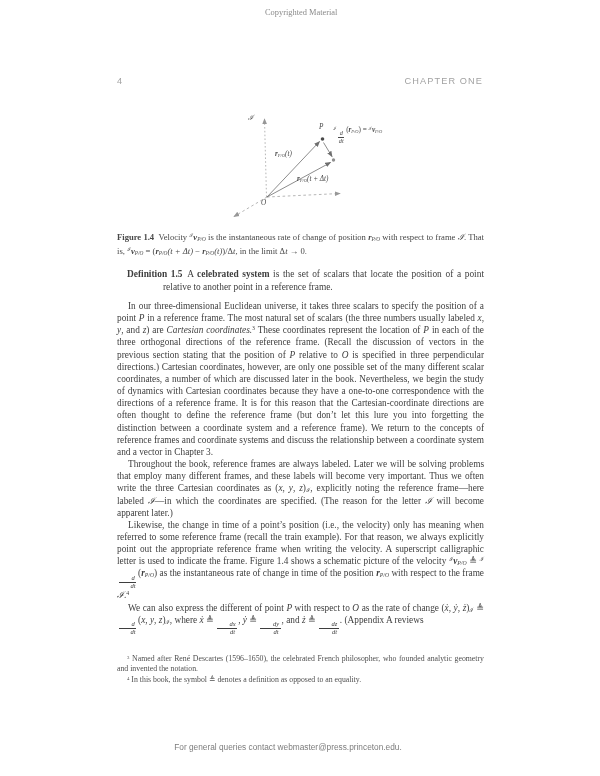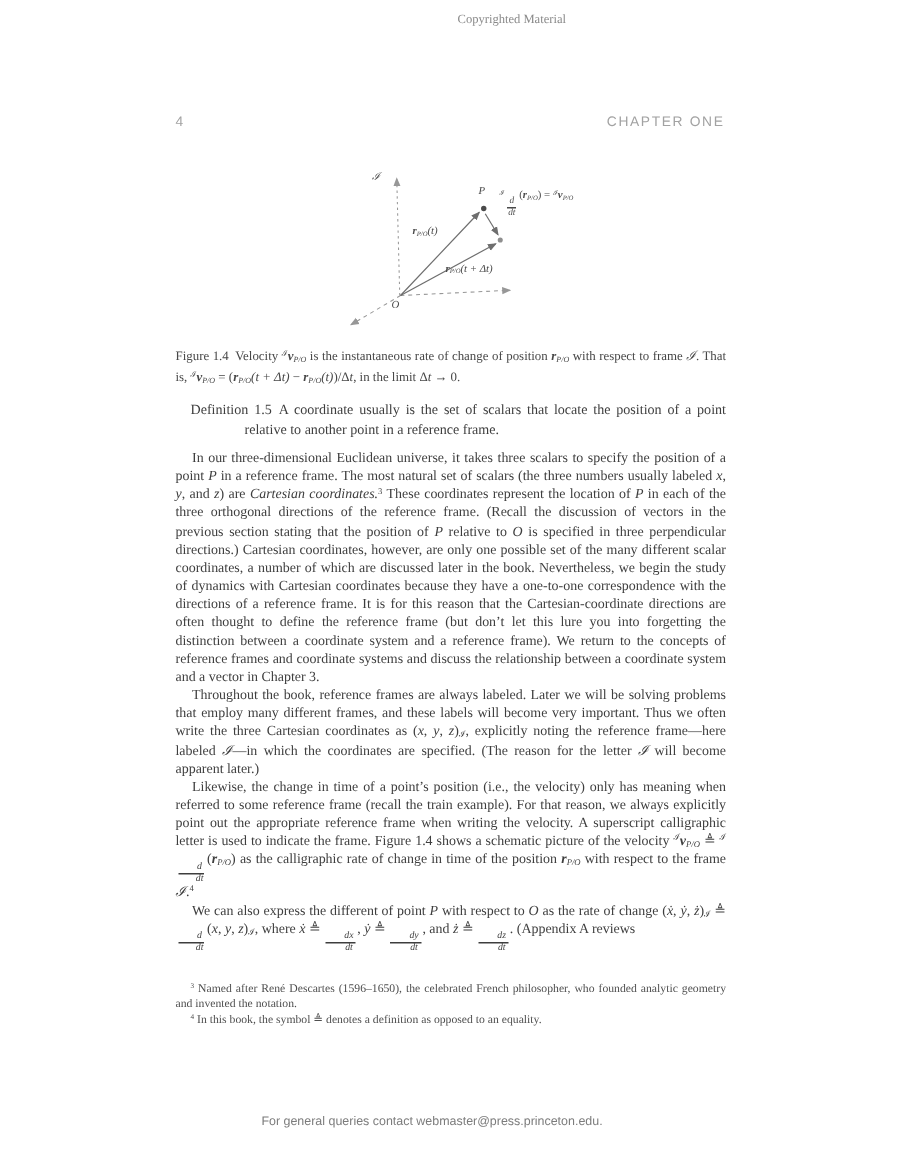--- a/index.html
+++ b/index.html
@@ -2,21 +2,21 @@
 <html><head>
 <meta charset="utf-8">
 <style>
   html,body{margin:0;padding:0;background:#e8e8e8;}
   .page{position:relative;width:600px;height:776px;background:#ffffff;overflow:hidden;
         font-family:"Liberation Serif",serif;color:#3e3e3e;}
   
   .copyright-block{position:absolute;left:8px;top:6px;width:258px;
         font-family:"Liberation Sans",sans-serif;font-size:8.3px;line-height:1.36;color:#5a5a5a;}
   .copyrighted-material{position:absolute;left:265px;top:8px;
-        font-family:"Liberation Serif",serif;font-size:8.4px;color:#8a8a8a;margin-left:40px;}
+        font-family:"Liberation Serif",serif;font-size:8.4px;color:#8a8a8a;}
   .running-head{position:absolute;left:117px;top:76px;width:366px;display:flex;
         justify-content:space-between;font-family:"Liberation Sans",sans-serif;
         font-size:9.2px;letter-spacing:1.1px;color:#a2a2a2;}
   
   .figure{position:absolute;left:225px;top:105px;width:230px;height:126px;}
   .figure svg{position:absolute;left:0;top:0;}
   .fig-label{position:absolute;font-size:7.2px;color:#4a4a4a;white-space:nowrap;line-height:1;}
   .fig-label .frac{font-size:86%;}
   .caption{position:absolute;left:117px;top:230px;width:367px;font-size:8.6px;
         line-height:14px;text-align:justify;color:#474747;}
@@ -28,21 +28,21 @@
   .body-text{position:absolute;left:117px;top:300px;width:367px;font-size:9.3px;
         line-height:12.15px;text-align:justify;color:#3e3e3e;}
   .body-text p{margin:0;text-indent:11px;}
   
   .footnotes{position:absolute;left:117px;top:654px;width:367px;font-size:7.8px;
         line-height:10.4px;text-align:justify;color:#4f4f4f;}
   .footnotes p{margin:0;text-indent:10px;}
   .footer{position:absolute;left:0;top:742px;width:576px;text-align:center;
         font-family:"Liberation Sans",sans-serif;font-size:8.3px;color:#7c7c7c;}
   
-  .rs-b{font-weight:400}
+  .rs-b{font-weight:700}
   .rs-i{font-style:italic}
   .rs-bi{font-weight:700;font-style:italic}
   .rs-sup{font-size:62%;vertical-align:0.5em;line-height:0}
   .rs-sub{font-size:62%;vertical-align:-0.25em;line-height:0}
   .rs-subi{font-size:62%;vertical-align:-0.25em;line-height:0;font-style:italic}
   .frac{display:inline-flex;flex-direction:column;align-items:center;vertical-align:-0.5em;
         line-height:1.05;font-size:70%;font-style:italic;margin:0 1px;}
   .frac .fn{border-bottom:0.6px solid currentColor;padding:0 1.5px;}
   .frac .fd{padding:0 1.5px;}
 </style>
@@ -86,29 +86,29 @@
     <span class="fig-label" style="left:50px;top:46px;"><span class="rs-bi">r</span><span class="rs-subi">P/O</span><span class="rs-i">(t)</span></span>
     <span class="fig-label" style="left:72px;top:71px;"><span class="rs-bi">r</span><span class="rs-subi">P/O</span><span class="rs-i">(t + Δt)</span></span>
     <span class="fig-label" style="left:108px;top:22px;"><span class="rs-sup">ℐ</span><span class="frac">
           <span class="fn">d</span>
           <span class="fd">dt</span>
         </span><span>(</span><span class="rs-bi">r</span><span class="rs-subi">P/O</span><span>) = </span><span class="rs-sup">ℐ</span><span class="rs-bi">v</span><span class="rs-subi">P/O</span></span>
   </div>
 
   <div class="caption"><span class="rs-b">Figure 1.4</span><span> Velocity </span><span class="rs-sup">ℐ</span><span class="rs-bi">v</span><span class="rs-subi">P/O</span><span> is the instantaneous rate of change of position </span><span class="rs-bi">r</span><span class="rs-subi">P/O</span><span> with respect to frame </span><span class="rs-i">ℐ</span><span>. That is, </span><span class="rs-sup">ℐ</span><span class="rs-bi">v</span><span class="rs-subi">P/O</span><span> = (</span><span class="rs-bi">r</span><span class="rs-subi">P/O</span><span class="rs-i">(t + Δt)</span><span> − </span><span class="rs-bi">r</span><span class="rs-subi">P/O</span><span class="rs-i">(t)</span><span>)/Δ</span><span class="rs-i">t</span><span>, in the limit Δ</span><span class="rs-i">t</span><span> → 0.</span></div>
 
-  <div class="definition"><span class="rs-b">Definition 1.5</span><span> A </span><span class="rs-b">coordinate usually</span><span> is the set of scalars that locate the position of a point relative to another point in a reference frame.</span></div>
+  <div class="definition"><span class="rs-b">Definition 1.5</span><span> A </span><span class="rs-b">celebrated system</span><span> is the set of scalars that locate the position of a point relative to another point in a reference frame.</span></div>
 
   <div class="body-text">
     <p><span>In our three-dimensional Euclidean universe, it takes three scalars to specify the position of a point </span><span class="rs-i">P</span><span> in a reference frame. The most natural set of scalars (the three numbers usually labeled </span><span class="rs-i">x</span><span>, </span><span class="rs-i">y</span><span>, and </span><span class="rs-i">z</span><span>) are </span><span class="rs-i">Cartesian coordinates.</span><span class="rs-sup">3</span><span> These coordinates represent the location of </span><span class="rs-i">P</span><span> in each of the three orthogonal directions of the reference frame. (Recall the discussion of vectors in the previous section stating that the position of </span><span class="rs-i">P</span><span> relative to </span><span class="rs-i">O</span><span> is specified in three perpendicular directions.) Cartesian coordinates, however, are only one possible set of the many different scalar coordinates, a number of which are discussed later in the book. Nevertheless, we begin the study of dynamics with Cartesian coordinates because they have a one-to-one correspondence with the directions of a reference frame. It is for this reason that the Cartesian-coordinate directions are often thought to define the reference frame (but don’t let this lure you into forgetting the distinction between a coordinate system and a reference frame). We return to the concepts of reference frames and coordinate systems and discuss the relationship between a coordinate system and a vector in Chapter 3.</span></p>
     <p><span>Throughout the book, reference frames are always labeled. Later we will be solving problems that employ many different frames, and these labels will become very important. Thus we often write the three Cartesian coordinates as (</span><span class="rs-i">x</span><span>, </span><span class="rs-i">y</span><span>, </span><span class="rs-i">z</span><span>)</span><span class="rs-sub">ℐ</span><span>, explicitly noting the reference frame—here labeled </span><span class="rs-i">ℐ</span><span>—in which the coordinates are specified. (The reason for the letter </span><span class="rs-i">ℐ</span><span> will become apparent later.)</span></p>
     <p><span>Likewise, the change in time of a point’s position (i.e., the velocity) only has meaning when referred to some reference frame (recall the train example). For that reason, we always explicitly point out the appropriate reference frame when writing the velocity. A superscript calligraphic letter is used to indicate the frame. Figure 1.4 shows a schematic picture of the velocity </span><span class="rs-sup">ℐ</span><span class="rs-bi">v</span><span class="rs-subi">P/O</span><span> ≜ </span><span class="rs-sup">ℐ</span><span class="frac">
           <span class="fn">d</span>
           <span class="fd">dt</span>
-        </span><span>(</span><span class="rs-bi">r</span><span class="rs-subi">P/O</span><span>) as the calligraphic rate of change in time of the position </span><span class="rs-bi">r</span><span class="rs-subi">P/O</span><span> with respect to the frame </span><span class="rs-i">ℐ</span><span>.</span><span class="rs-sup">4</span></p>
+        </span><span>(</span><span class="rs-bi">r</span><span class="rs-subi">P/O</span><span>) as the instantaneous rate of change in time of the position </span><span class="rs-bi">r</span><span class="rs-subi">P/O</span><span> with respect to the frame </span><span class="rs-i">ℐ</span><span>.</span><span class="rs-sup">4</span></p>
     <p><span>We can also express the different of point </span><span class="rs-i">P</span><span> with respect to </span><span class="rs-i">O</span><span> as the rate of change (</span><span class="rs-i">ẋ</span><span>, </span><span class="rs-i">ẏ</span><span>, </span><span class="rs-i">ż</span><span>)</span><span class="rs-sub">ℐ</span><span> ≜ </span><span class="frac">
           <span class="fn">d</span>
           <span class="fd">dt</span>
         </span><span>(</span><span class="rs-i">x</span><span>, </span><span class="rs-i">y</span><span>, </span><span class="rs-i">z</span><span>)</span><span class="rs-sub">ℐ</span><span>, where </span><span class="rs-i">ẋ</span><span> ≜ </span><span class="frac">
           <span class="fn">dx</span>
           <span class="fd">dt</span>
         </span><span>, </span><span class="rs-i">ẏ</span><span> ≜ </span><span class="frac">
           <span class="fn">dy</span>
           <span class="fd">dt</span>
         </span><span>, and </span><span class="rs-i">ż</span><span> ≜ </span><span class="frac">

